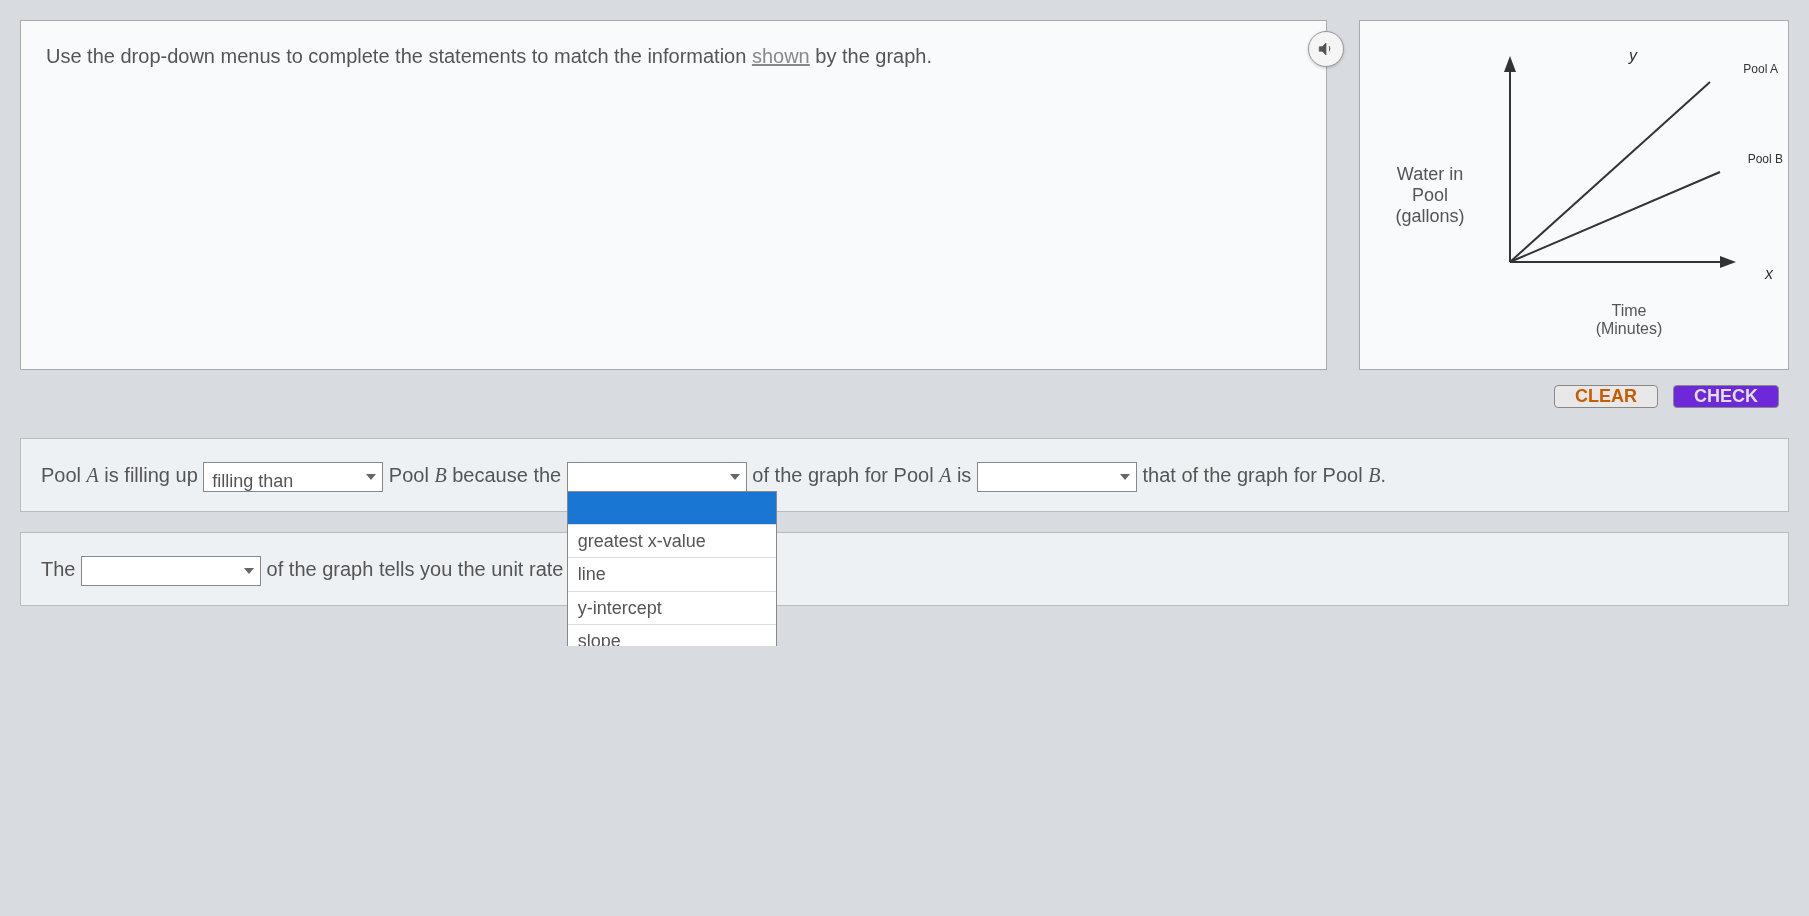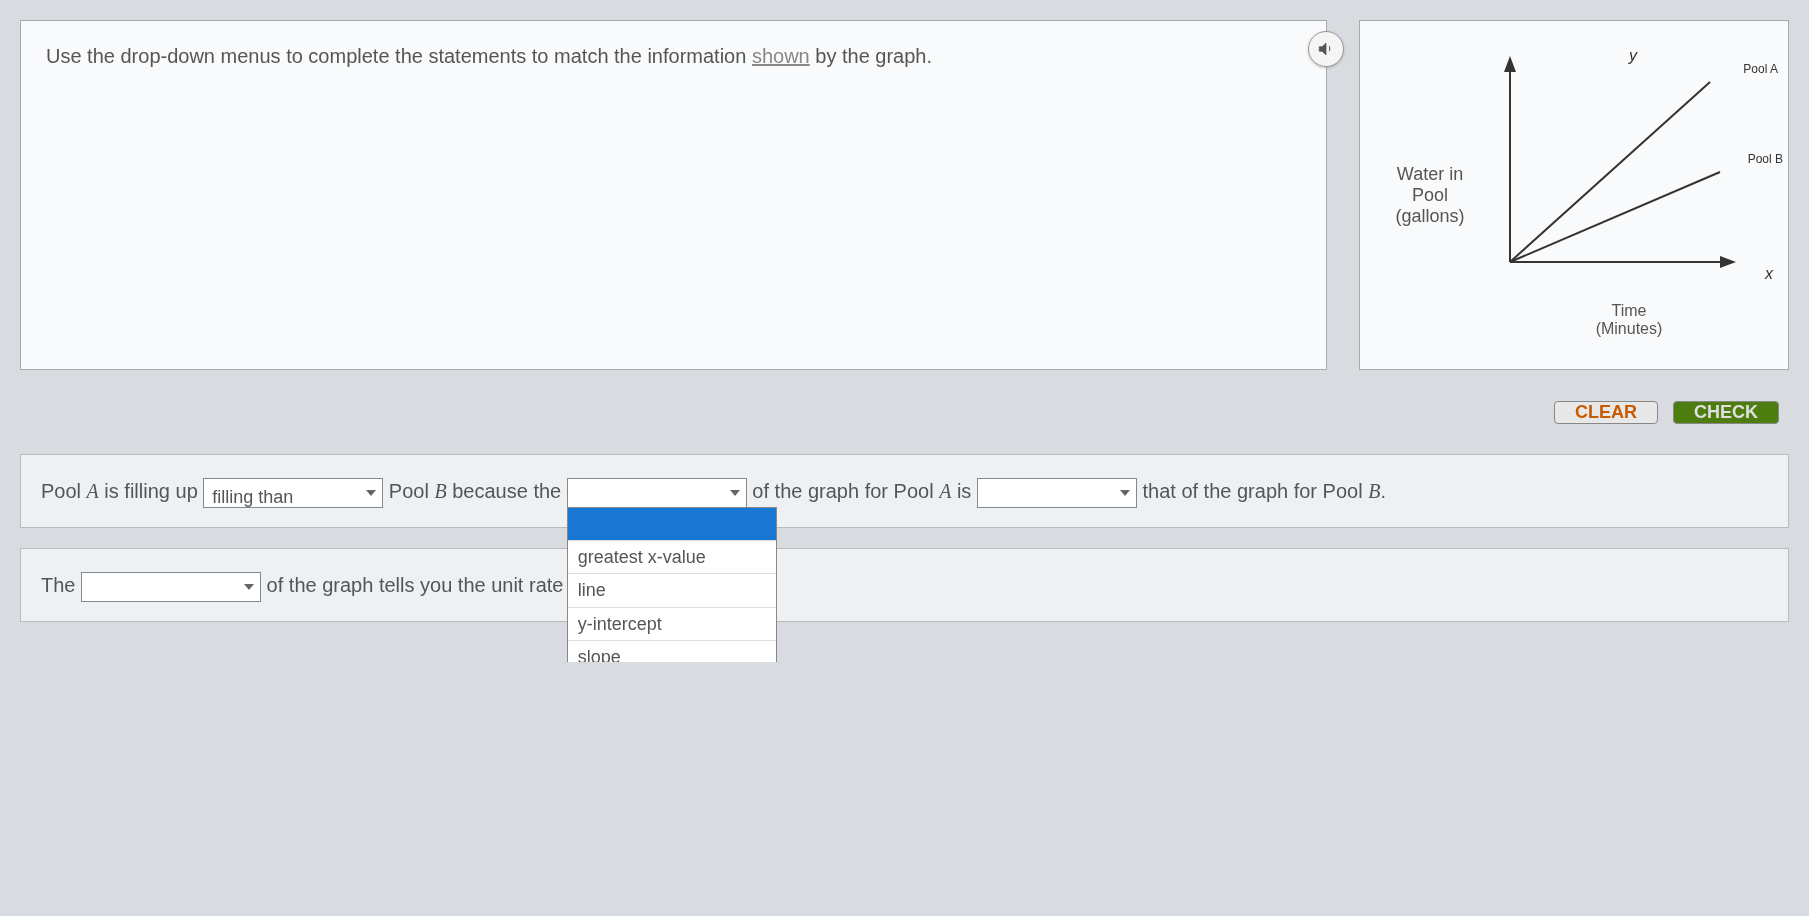--- a/index.html
+++ b/index.html
@@ -10,21 +10,21 @@
     body {
       font-family: Arial, sans-serif;
       background: #d8dce0;
       padding: 20px;
       font-size: 20px;
       color: #333;
     }
     .top-row {
       display: flex;
       gap: 32px;
-      margin-bottom: 31px;
+      margin-bottom: 15px;
     }
     .instruction-panel {
       flex: 1;
       background: #f9fafb;
       border: 1px solid #aaa;
       padding: 20px 25px;
       position: relative;
       min-height: 350px;
     }
     .instruction-text {
@@ -115,21 +115,21 @@
       border-radius: 4px;
       font-size: 18px;
       cursor: pointer;
       font-weight: bold;
     }
     .btn-clear {
       background: #e8e8e8;
       color: #c85a00;
     }
     .btn-check {
-      background: #4d7c0f;
+      background: #6d28d9;
       color: #e0e0e0;
     }
     .statement-panel {
       background: #eef1f4;
       border: 1px solid #bbb;
       padding: 18px 20px;
       margin-bottom: 20px;
       color: #555;
       line-height: 1.8;
       position: relative;

